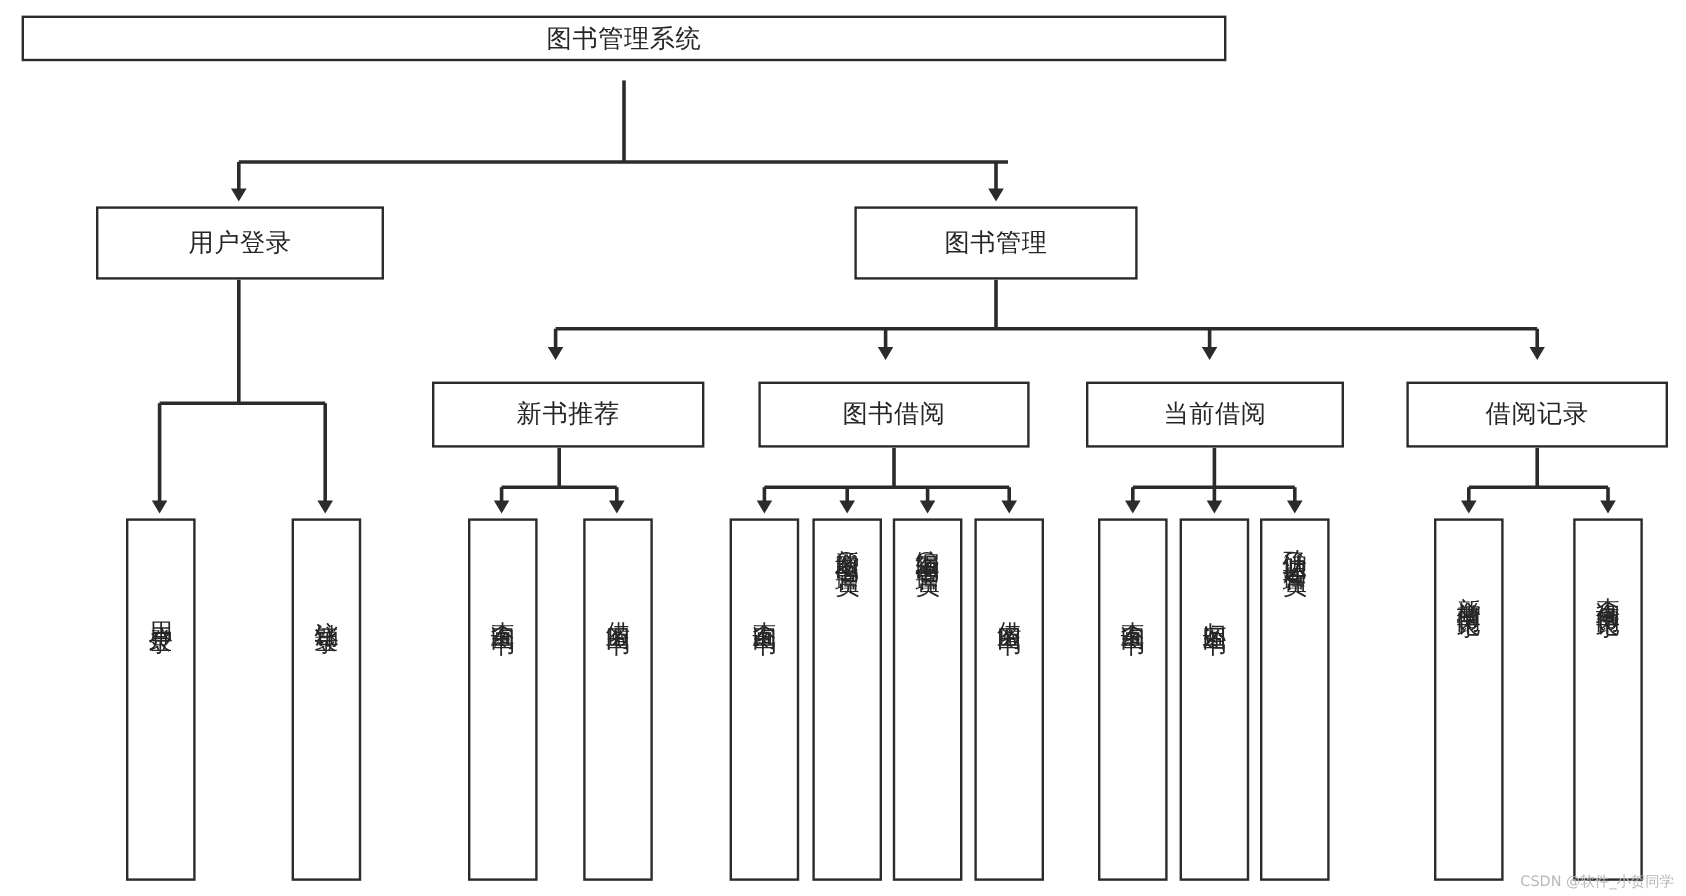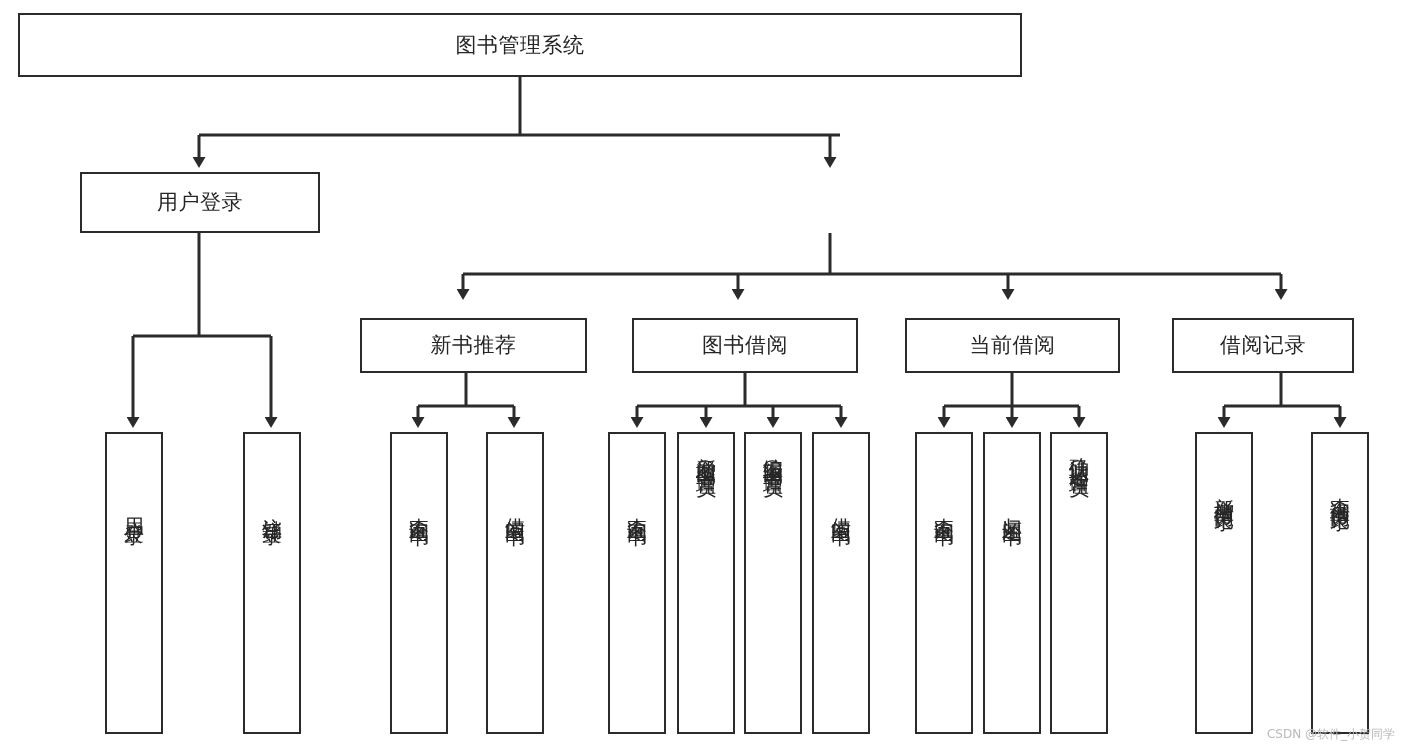--- a/index.html
+++ b/index.html
@@ -101,38 +101,41 @@
       <path d="M1012,406 L1012,418" marker-end="url(#arrow)"></path>
       <path d="M1079,406 L1079,418" marker-end="url(#arrow)"></path>
 
       <path d="M1281,373 L1281,406"></path>
       <path d="M1224,406 L1340,406"></path>
       <path d="M1224,406 L1224,418" marker-end="url(#arrow)"></path>
       <path d="M1340,406 L1340,418" marker-end="url(#arrow)"></path>
     </g>
   </svg>
 
-  <div class="node horiz" style="left:18px;top:13px;width:1004px;height:64px;font-family:Liberation Serif, serif;">
+  <div class="node horiz" style="left:18px;top:13px;width:1004px;height:38px;font-family:Liberation Serif, serif;">
     <span class="label">图书管理系统</span>
   </div>
 
   <div class="node horiz" style="left:80px;top:172px;width:240px;height:61px;">
     <span class="label">用户登录</span>
+  </div>
+  <div class="node horiz" style="left:712px;top:172px;width:236px;height:61px;">
+    <span class="label">图书管理</span>
   </div>
 
   <div class="node horiz" style="left:360px;top:318px;width:227px;height:55px;">
     <span class="label">新书推荐</span>
   </div>
   <div class="node horiz" style="left:905px;top:318px;width:215px;height:55px;">
     <span class="label">当前借阅</span>
   </div>
   <div class="node horiz" style="left:632px;top:318px;width:226px;height:55px;">
     <span class="label">图书借阅</span>
   </div>
-  <div class="node horiz" style="left:1172px;top:318px;width:182px;height:55px;">
+  <div class="node horiz" style="left:1172px;top:318px;width:218px;height:55px;">
     <span class="label">借阅记录</span>
   </div>
 
   <div class="node vert short" style="left:105px;top:432px;width:58px;height:302px;">
     <span class="label">用户登录</span>
   </div>
   <div class="node vert short" style="left:243px;top:432px;width:58px;height:302px;">
     <span class="label">注销登录</span>
   </div>
 

